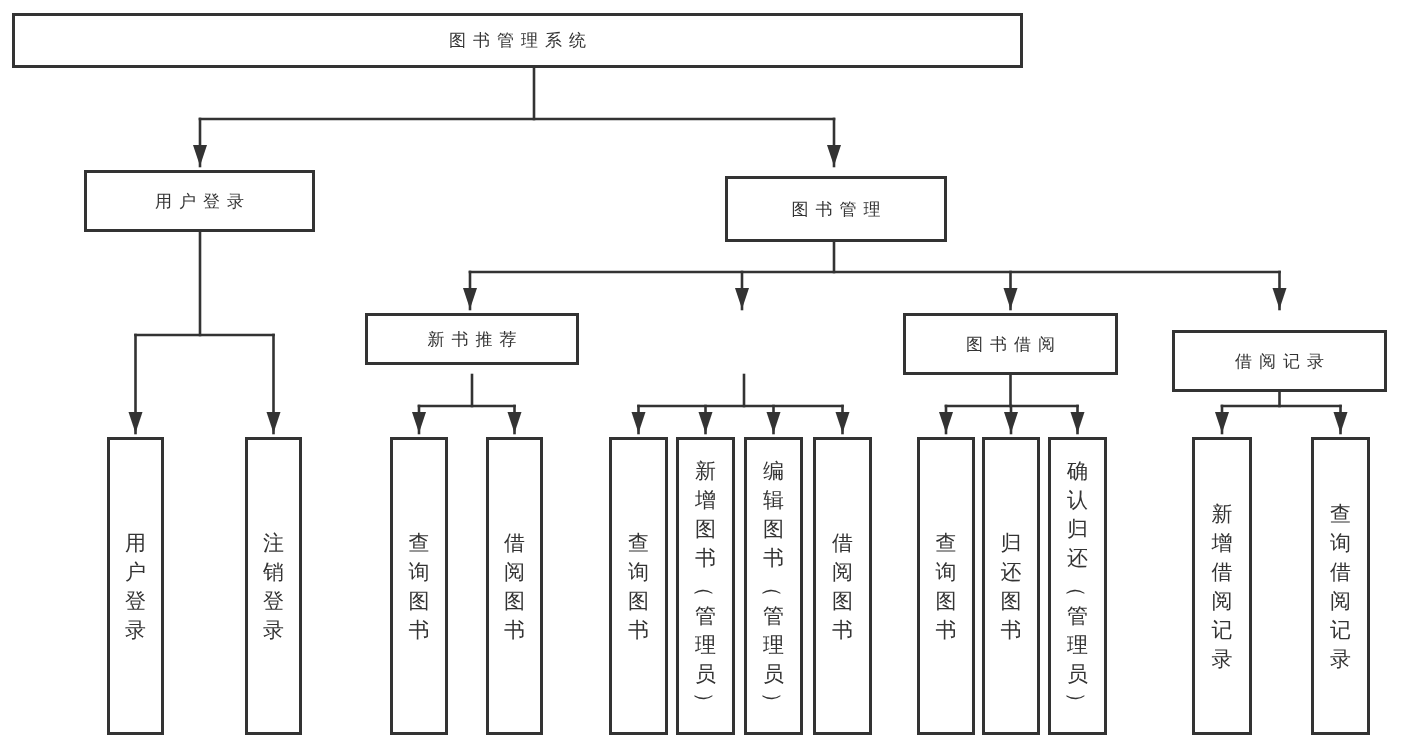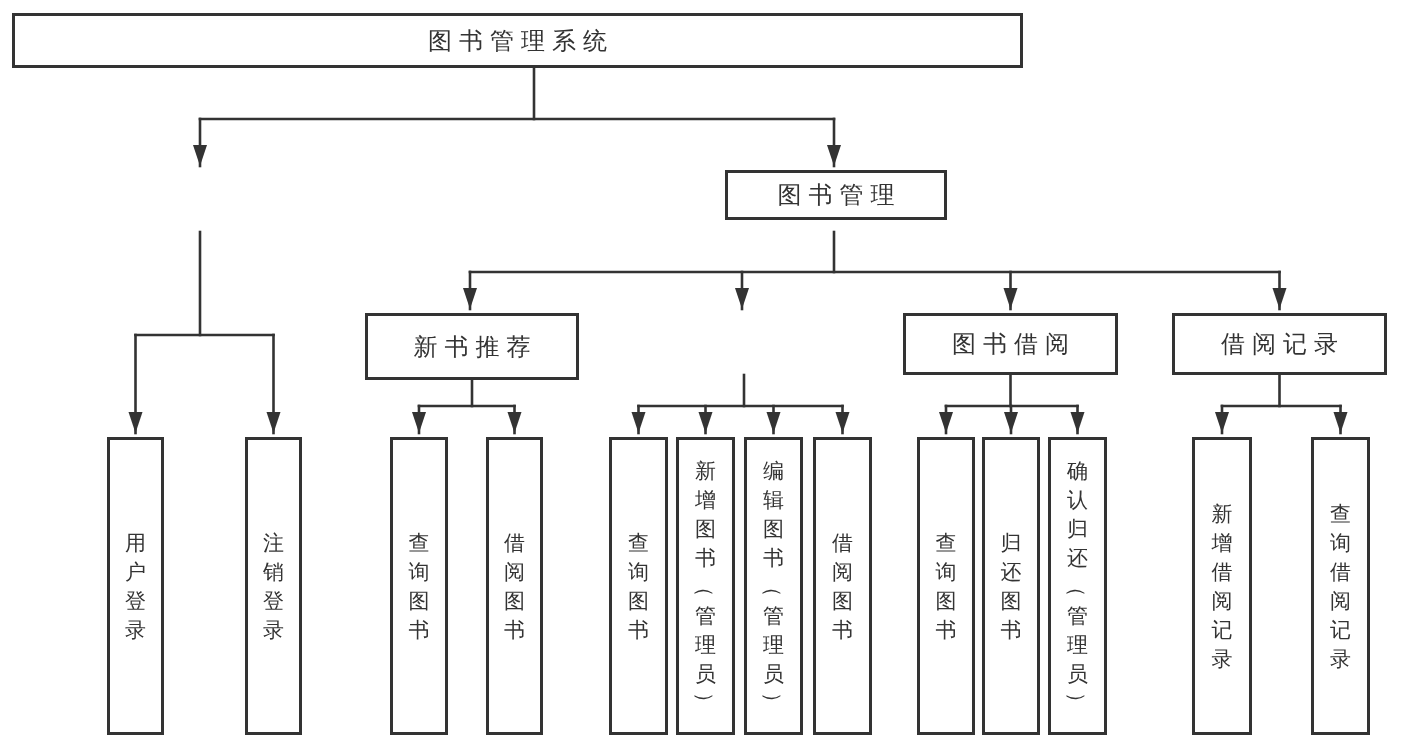--- a/index.html
+++ b/index.html
@@ -32,21 +32,21 @@
   svg.connectors .arrowhead { fill: var(--line); }
   .node {
     position: absolute;
     background: var(--bg);
     border: 3px solid var(--line);
     display: flex;
     align-items: center;
     justify-content: center;
     color: var(--text);
   }
-  .hnode { font-size: 24px; letter-spacing: 7px; text-indent: 7px; white-space: nowrap; }
+  .hnode { font-size: 17px; letter-spacing: 7px; text-indent: 7px; white-space: nowrap; }
   .vnode { padding: 4px 0; }
   .vlabel {
     display: flex;
     flex-direction: column;
     align-items: center;
     justify-content: center;
     gap: 8px;
     font-size: 21px;
     width: 100%;
     height: 100%;
@@ -112,25 +112,26 @@
     <line x1="1077.5" y1="406" x2="1077.5" y2="433" marker-end="url(#arrow)"></line>
 
     <line x1="1279.5" y1="375" x2="1279.5" y2="406"></line>
     <line x1="1222" y1="406" x2="1340.5" y2="406"></line>
     <line x1="1222" y1="406" x2="1222" y2="433" marker-end="url(#arrow)"></line>
     <line x1="1340.5" y1="406" x2="1340.5" y2="433" marker-end="url(#arrow)"></line>
   </svg>
 
   <div class="node hnode" style="left:12px; top:13px; width:1011px; height:55px;">图书管理系统</div>
 
-  <div class="node hnode" style="left:725px; top:170px; width:222px; height:50px;">图书管理</div>
-
-  <div class="node hnode" style="left:365px; top:313px; width:214px; height:67px;">新书推荐</div>
+  <div class="node hnode" style="left:84px; top:170px; width:231px; height:62px;">用户登录</div>
+  <div class="node hnode" style="left:725px; top:176px; width:222px; height:66px;">图书管理</div>
+
+  <div class="node hnode" style="left:365px; top:313px; width:214px; height:52px;">新书推荐</div>
   <div class="node hnode" style="left:903px; top:313px; width:215px; height:62px;">图书借阅</div>
-  <div class="node hnode" style="left:1172px; top:313px; width:215px; height:62px;">借阅记录</div>
+  <div class="node hnode" style="left:1172px; top:330px; width:215px; height:62px;">借阅记录</div>
 
   <div class="node vnode" style="left:107px; top:437px; width:57px; height:298px;">
     <div class="vlabel">
         <span>用</span>
         <span>户</span>
         <span>登</span>
         <span>录</span>
       </div>
   </div>
   <div class="node vnode" style="left:245px; top:437px; width:57px; height:298px;">

